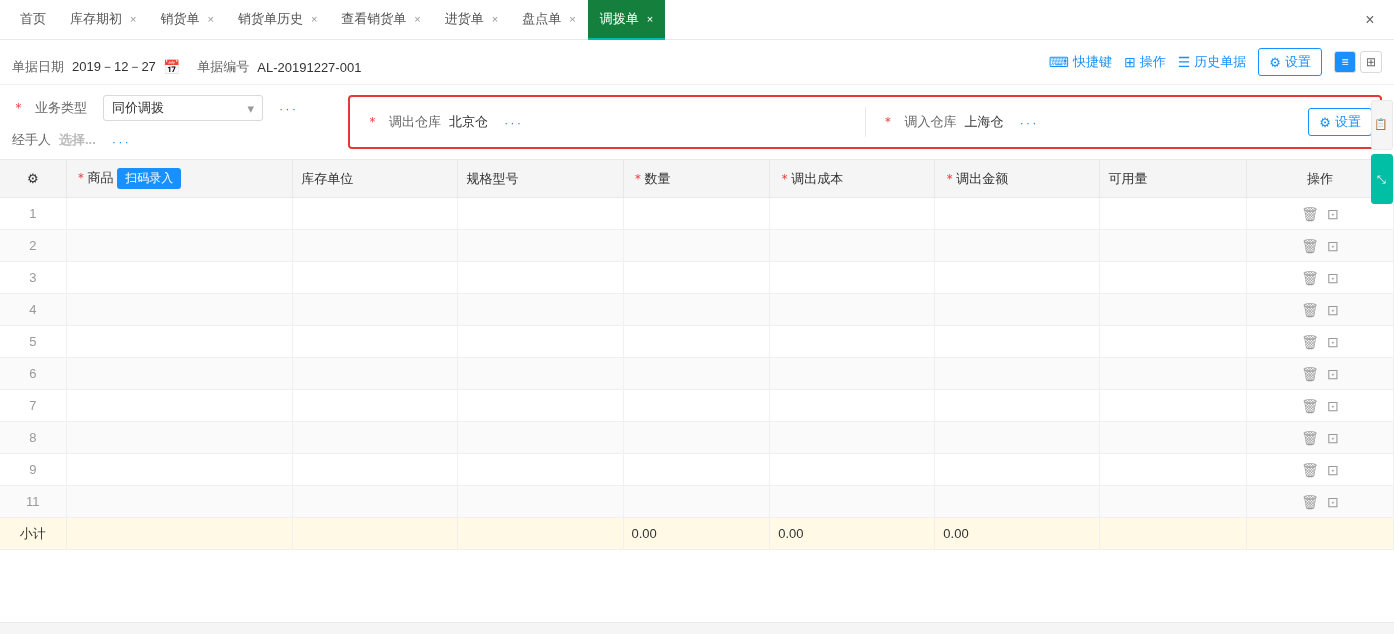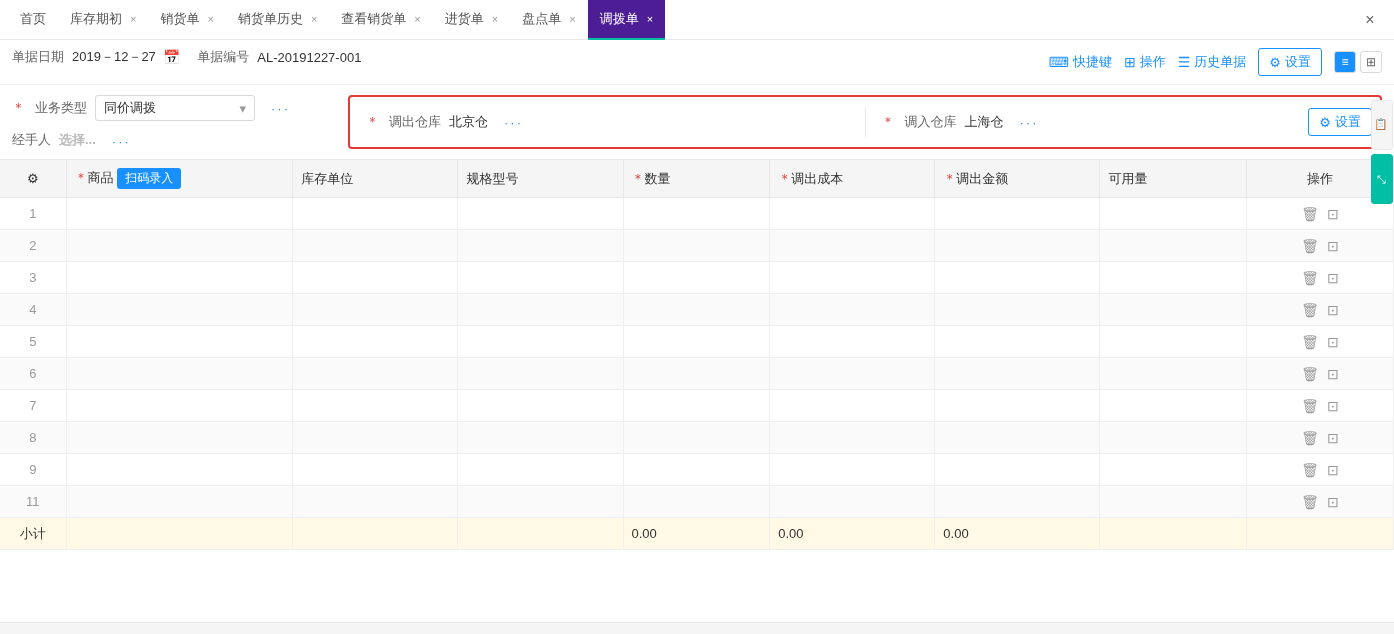--- a/index.html
+++ b/index.html
@@ -21,21 +21,21 @@
       height: 40px;
       cursor: pointer;
       font-size: 13px;
       color: #555;
       border-bottom: 2px solid transparent;
       white-space: nowrap;
       gap: 6px;
     }
     .tab-item.active {
       color: #fff;
-      background: #4c1d95;
+      background: #15803d;
       border-bottom: 2px solid #00bfa5;
     }
     .tab-close {
       font-size: 11px;
       color: #999;
       cursor: pointer;
       margin-left: 2px;
     }
     .tab-item.active .tab-close { color: #fff; }
     .tab-spacer { flex: 1; }
@@ -46,21 +46,21 @@
       align-items: center;
       justify-content: center;
       cursor: pointer;
       font-size: 16px;
       color: #666;
     }
 
     
     .toolbar {
       display: flex;
-      align-items: flex-start;
+      align-items: flex-end;
       padding: 8px 12px;
       background: #fff;
       border-bottom: 1px solid #f0f0f0;
       gap: 16px;
     }
     .toolbar-group {
       display: flex;
       align-items: center;
       gap: 8px;
     }
@@ -134,20 +134,21 @@
     .field-dots { color: #1890ff; cursor: pointer; letter-spacing: 2px; margin-left: 8px; }
     .field-select {
       display: flex;
       align-items: center;
       gap: 4px;
       border: 1px solid #d9d9d9;
       border-radius: 3px;
       padding: 3px 8px;
       min-width: 160px;
       cursor: pointer;
+      margin-left: 8px;
     }
     .field-select-text { flex: 1; color: #333; }
     .field-select-arrow { color: #999; }
 
     .warehouse-group {
       display: flex;
       align-items: center;
       gap: 8px;
       flex: 1;
     }

